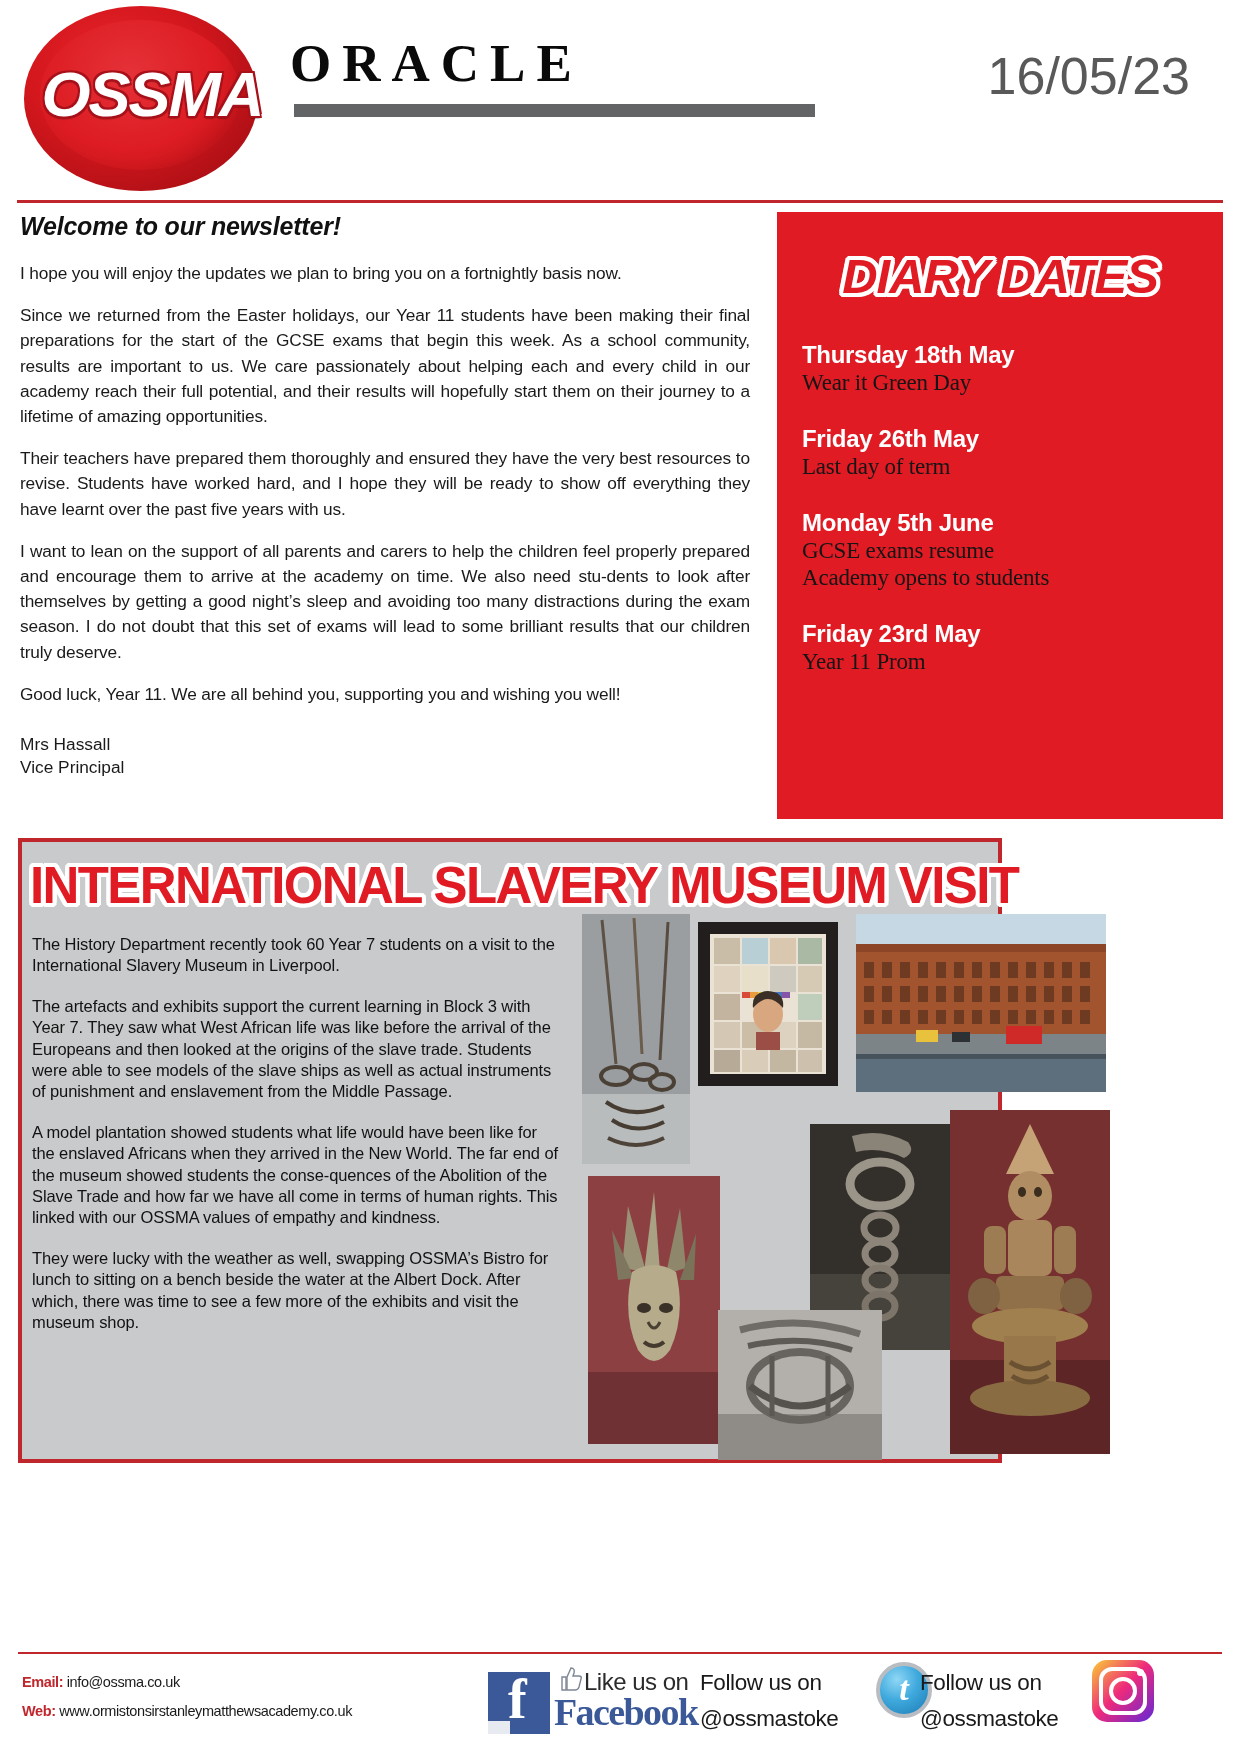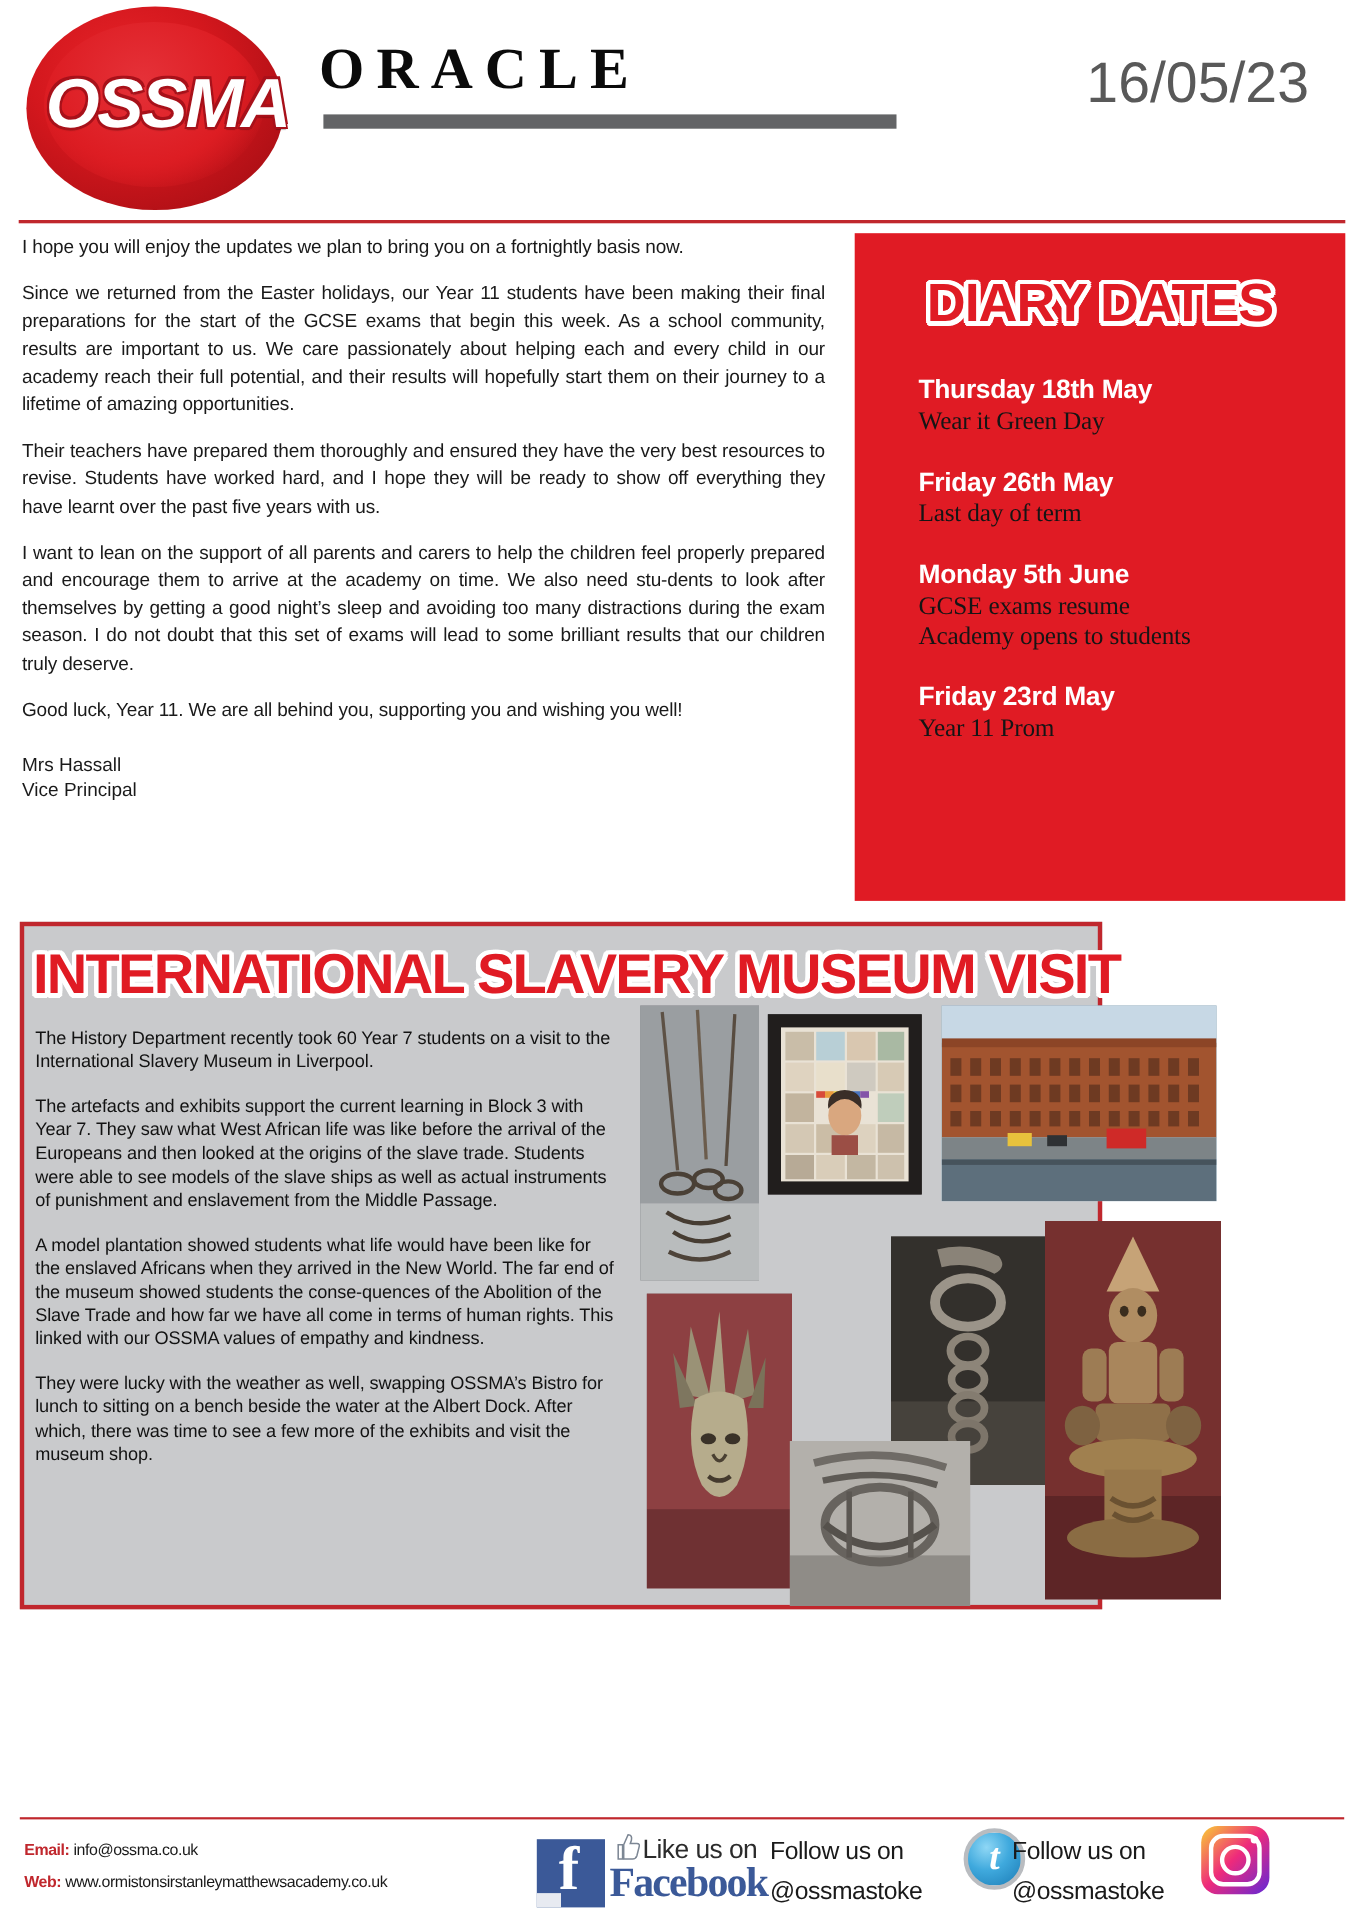--- a/index.html
+++ b/index.html
@@ -147,26 +147,27 @@
     font-family: "Liberation Sans", sans-serif;
     font-weight: bold;
     font-size: 49px;
     letter-spacing: -1px;
     color: #e01b24;
     text-shadow:
       -3px -3px 0 #fff, 3px -3px 0 #fff, -3px 3px 0 #fff, 3px 3px 0 #fff,
       -4px 0 0 #fff, 4px 0 0 #fff, 0 -4px 0 #fff, 0 4px 0 #fff,
       -4px -2px 0 #fff, 4px -2px 0 #fff, -4px 2px 0 #fff, 4px 2px 0 #fff,
       -2px -4px 0 #fff, 2px -4px 0 #fff, -2px 4px 0 #fff, 2px 4px 0 #fff;
+    font-style: italic;
   }
   .diary-list {
     margin-top: 36px;
     padding: 0 0 0 25px;
   }
-  .diary-entry { margin-bottom: 28px; margin-left: 33px; }
+  .diary-entry { margin-bottom: 28px; }
   .diary-date {
     font-family: "Liberation Sans", sans-serif;
     font-weight: bold;
     font-size: 24px;
     color: #ffffff;
     line-height: 29px;
     letter-spacing: -0.3px;
   }
   .diary-desc {
     font-family: Liberation Serif, serif;
@@ -338,20 +339,21 @@
   <div class="oracle-block">
     <div class="oracle-word">ORACLE</div>
     <div class="oracle-rule"></div>
   </div>
 
   <div class="issue-date">16/05/23</div>
 </div>
 <div class="header-rule"></div>
 
 <div class="welcome-col">
+  <div class="welcome-head">Welcome to our newsletter!</div>
   <p class="nojust">I hope you will enjoy the updates we plan to bring you on a fortnightly basis now.</p>
   <p>Since we returned from the Easter holidays, our Year 11 students have been making their final preparations for the start of the GCSE exams that begin this week. As a school community, results are important to us. We care passionately about helping each and every child in our academy reach their full potential, and their results will hopefully start them on their journey to a lifetime of amazing opportunities.</p>
   <p>Their teachers have prepared them thoroughly and ensured they have the very best resources to revise. Students have worked hard, and I hope they will be ready to show off everything they have learnt over the past five years with us.</p>
   <p>I want to lean on the support of all parents and carers to help the children feel properly prepared and encourage them to arrive at the academy on time. We also need stu-dents to look after themselves by getting a good night’s sleep and avoiding too many distractions during the exam season. I do not doubt that this set of exams will lead to some brilliant results that our children truly deserve.</p>
   <p class="nojust">Good luck, Year 11. We are all behind you, supporting you and wishing you well!</p>
   <div class="sign-off">
     <div>Mrs Hassall</div>
     <div>Vice Principal</div>
   </div>
 </div>

